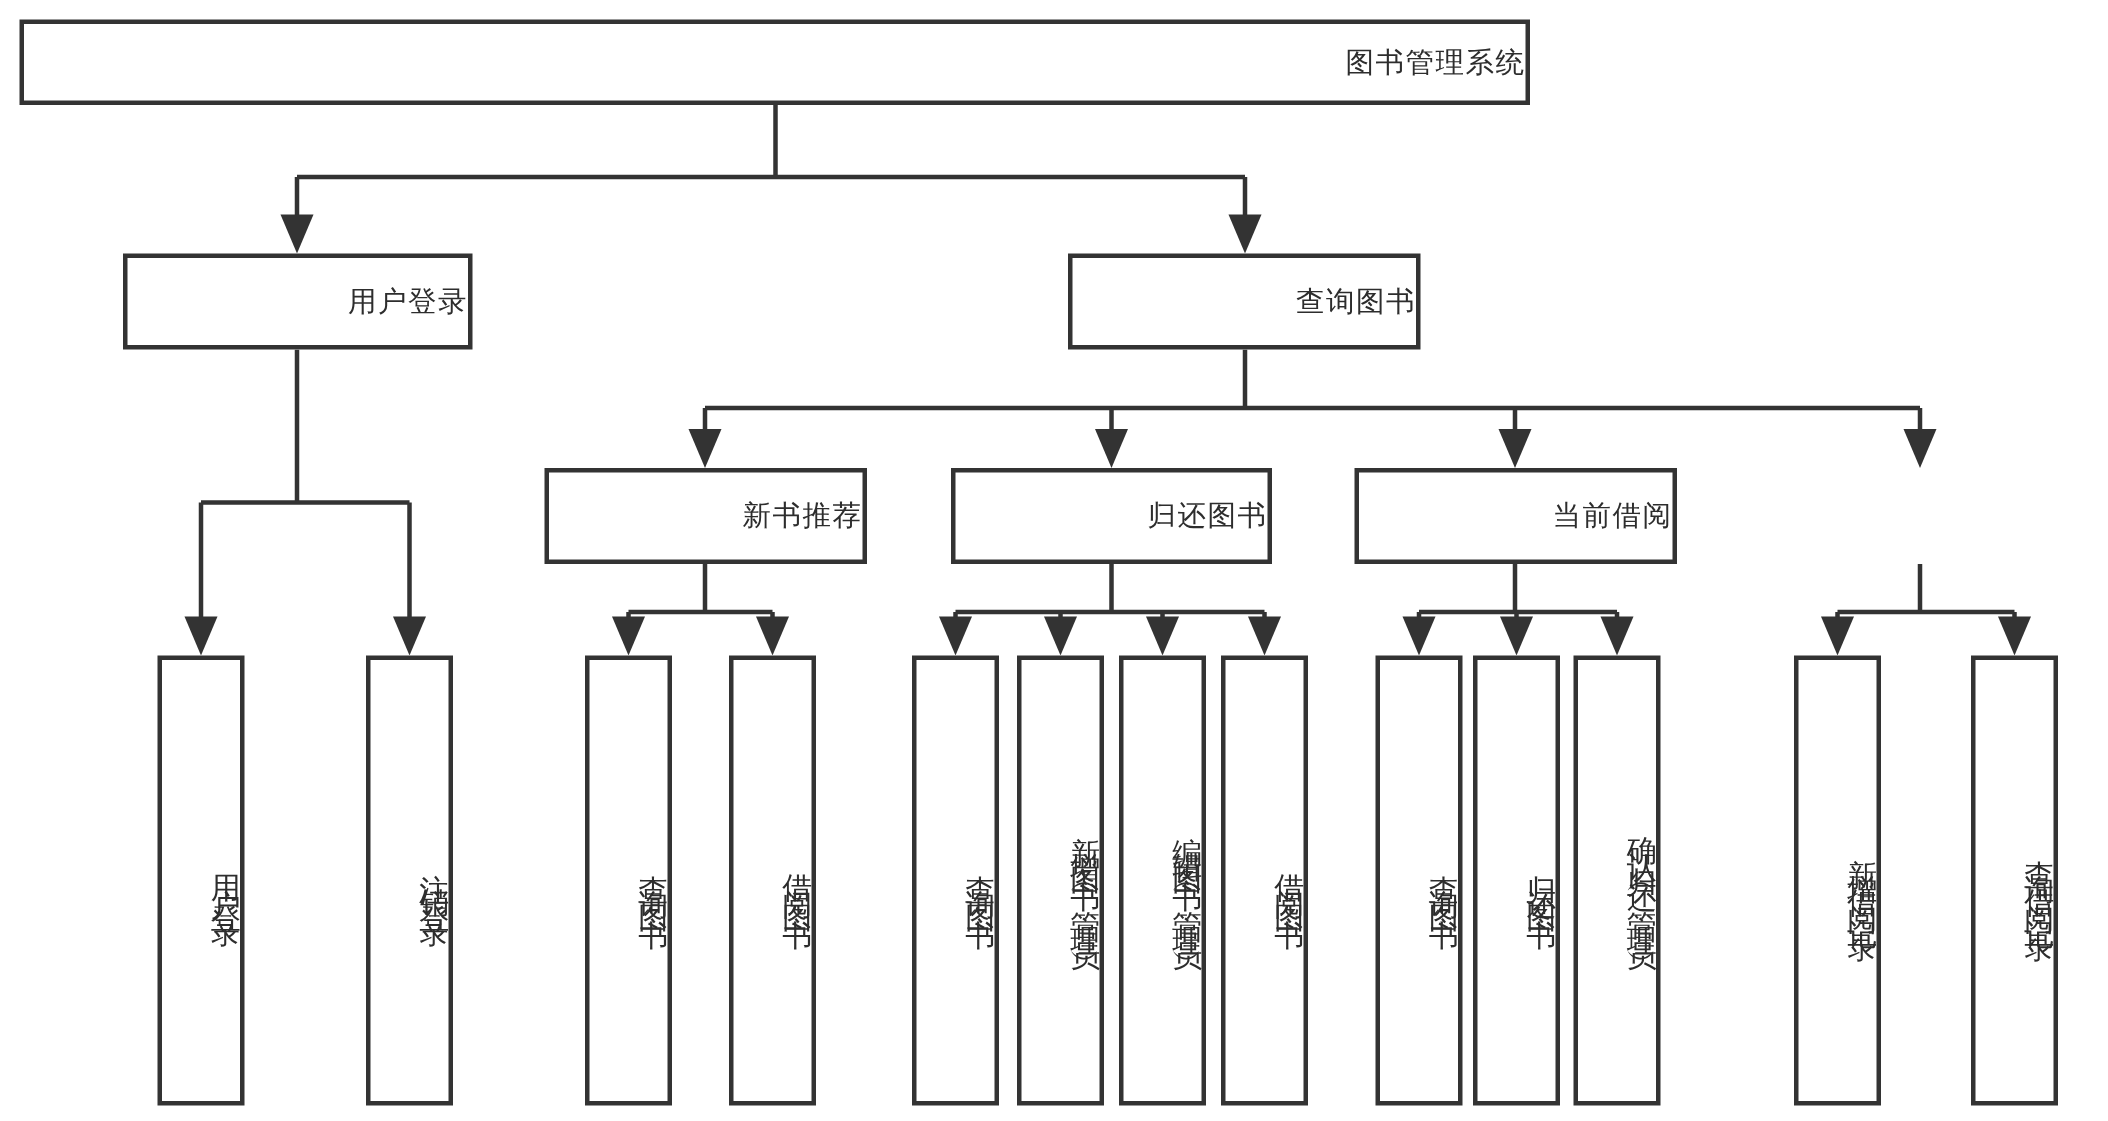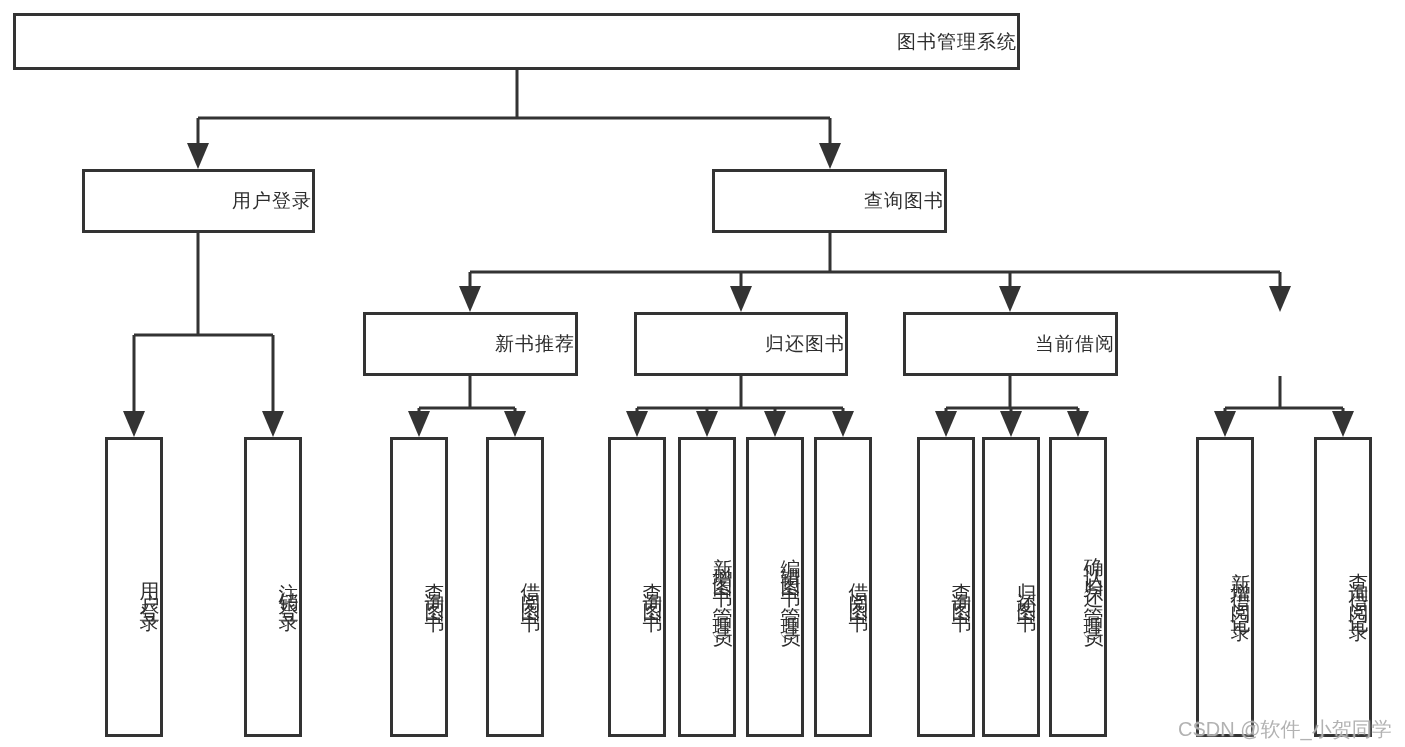--- a/index.html
+++ b/index.html
@@ -152,15 +152,14 @@
     <span class="vtext">确认归还（管理员）</span>
   </div>
 
   <div class="node" style="left:1196px; top:437px; width:58px; height:300px;">
     <span class="vtext">新增借阅记录</span>
   </div>
   <div class="node" style="left:1314px; top:437px; width:58px; height:300px;">
     <span class="vtext">查询借阅记录</span>
   </div>
 
-  <div class="watermark">CSDN @软件_小贺同学</div>
 
 </div>
 
 </body></html>

